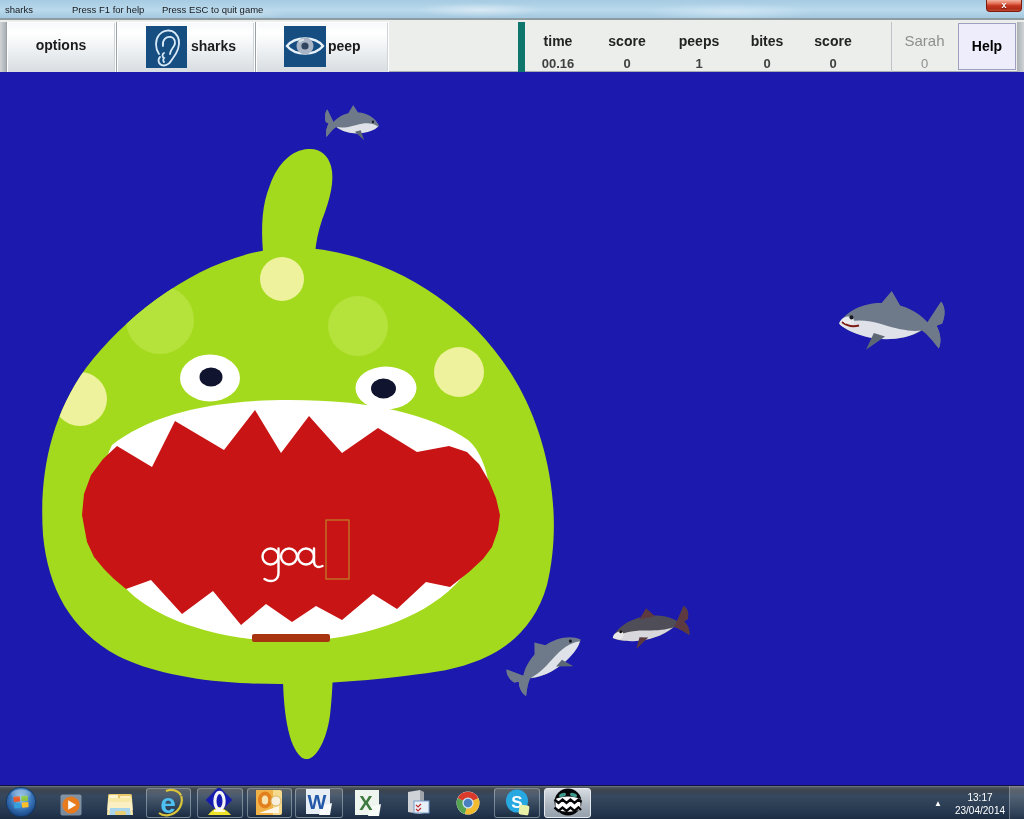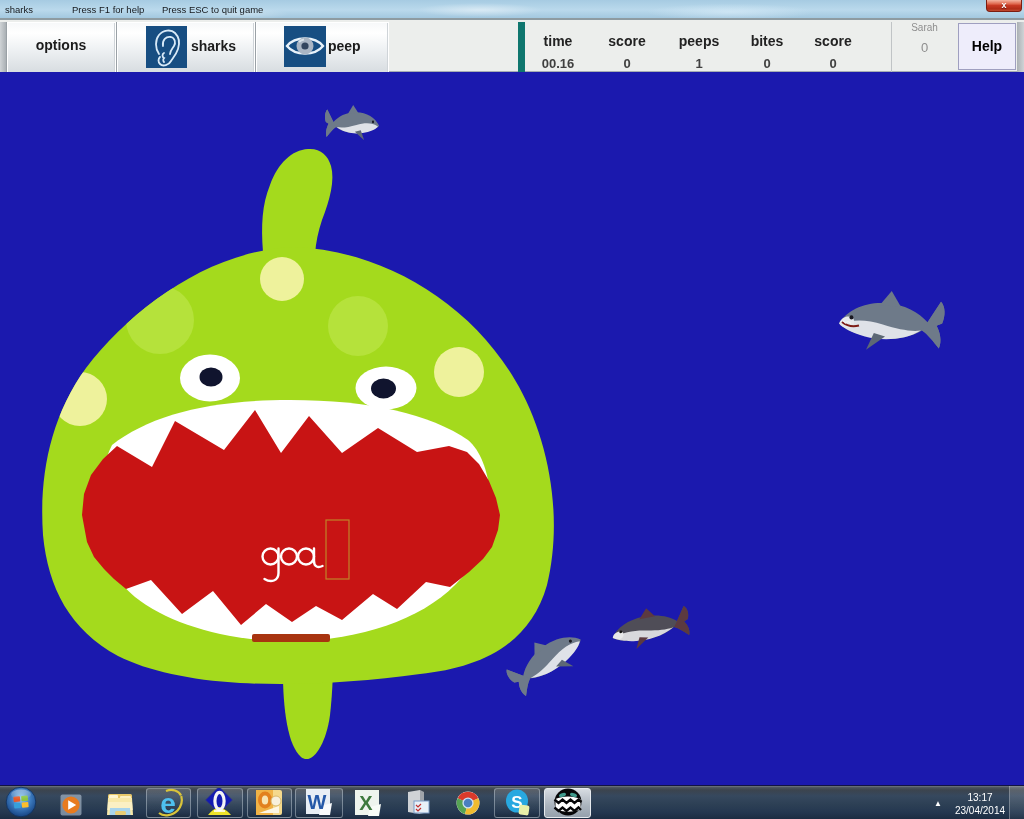--- a/index.html
+++ b/index.html
@@ -199,21 +199,21 @@
       <div class="statval" style="left:67px;">0</div>
     <div class="statlbl" style="left:139px;">peeps</div> 
       <div class="statval" style="left:139px;">1</div>
     <div class="statlbl" style="left:207px;">bites</div> 
       <div class="statval" style="left:207px;">0</div>
     <div class="statlbl" style="left:273px;">score</div> 
       <div class="statval" style="left:273px;">0</div>
   </div>
 
   <div class="sect" style="left:891px;width:65px;border-left:1px solid #c0c4c6;">
-    <div style="text-align:center;font-size:10px;color:#8e8e8e;">Sarah</div>
+    <div style="text-align:center;margin-top:10px;font-size:15px;color:#8e8e8e;">Sarah</div>
     <div style="text-align:center;margin-top:7px;font-size:13px;color:#8e8e8e;">0</div>
   </div>
   <div id="helpbtn" class="abs">Help</div>
 
   <div class="sect" style="left:1017px;width:7px;background:linear-gradient(90deg,#aab0b4,#cfd3d6);"></div>
 </div>
 
 <div id="taskbar" class="abs">
 
   <svg width="34" height="33" style="position:absolute;left:4px;top:0px;">

